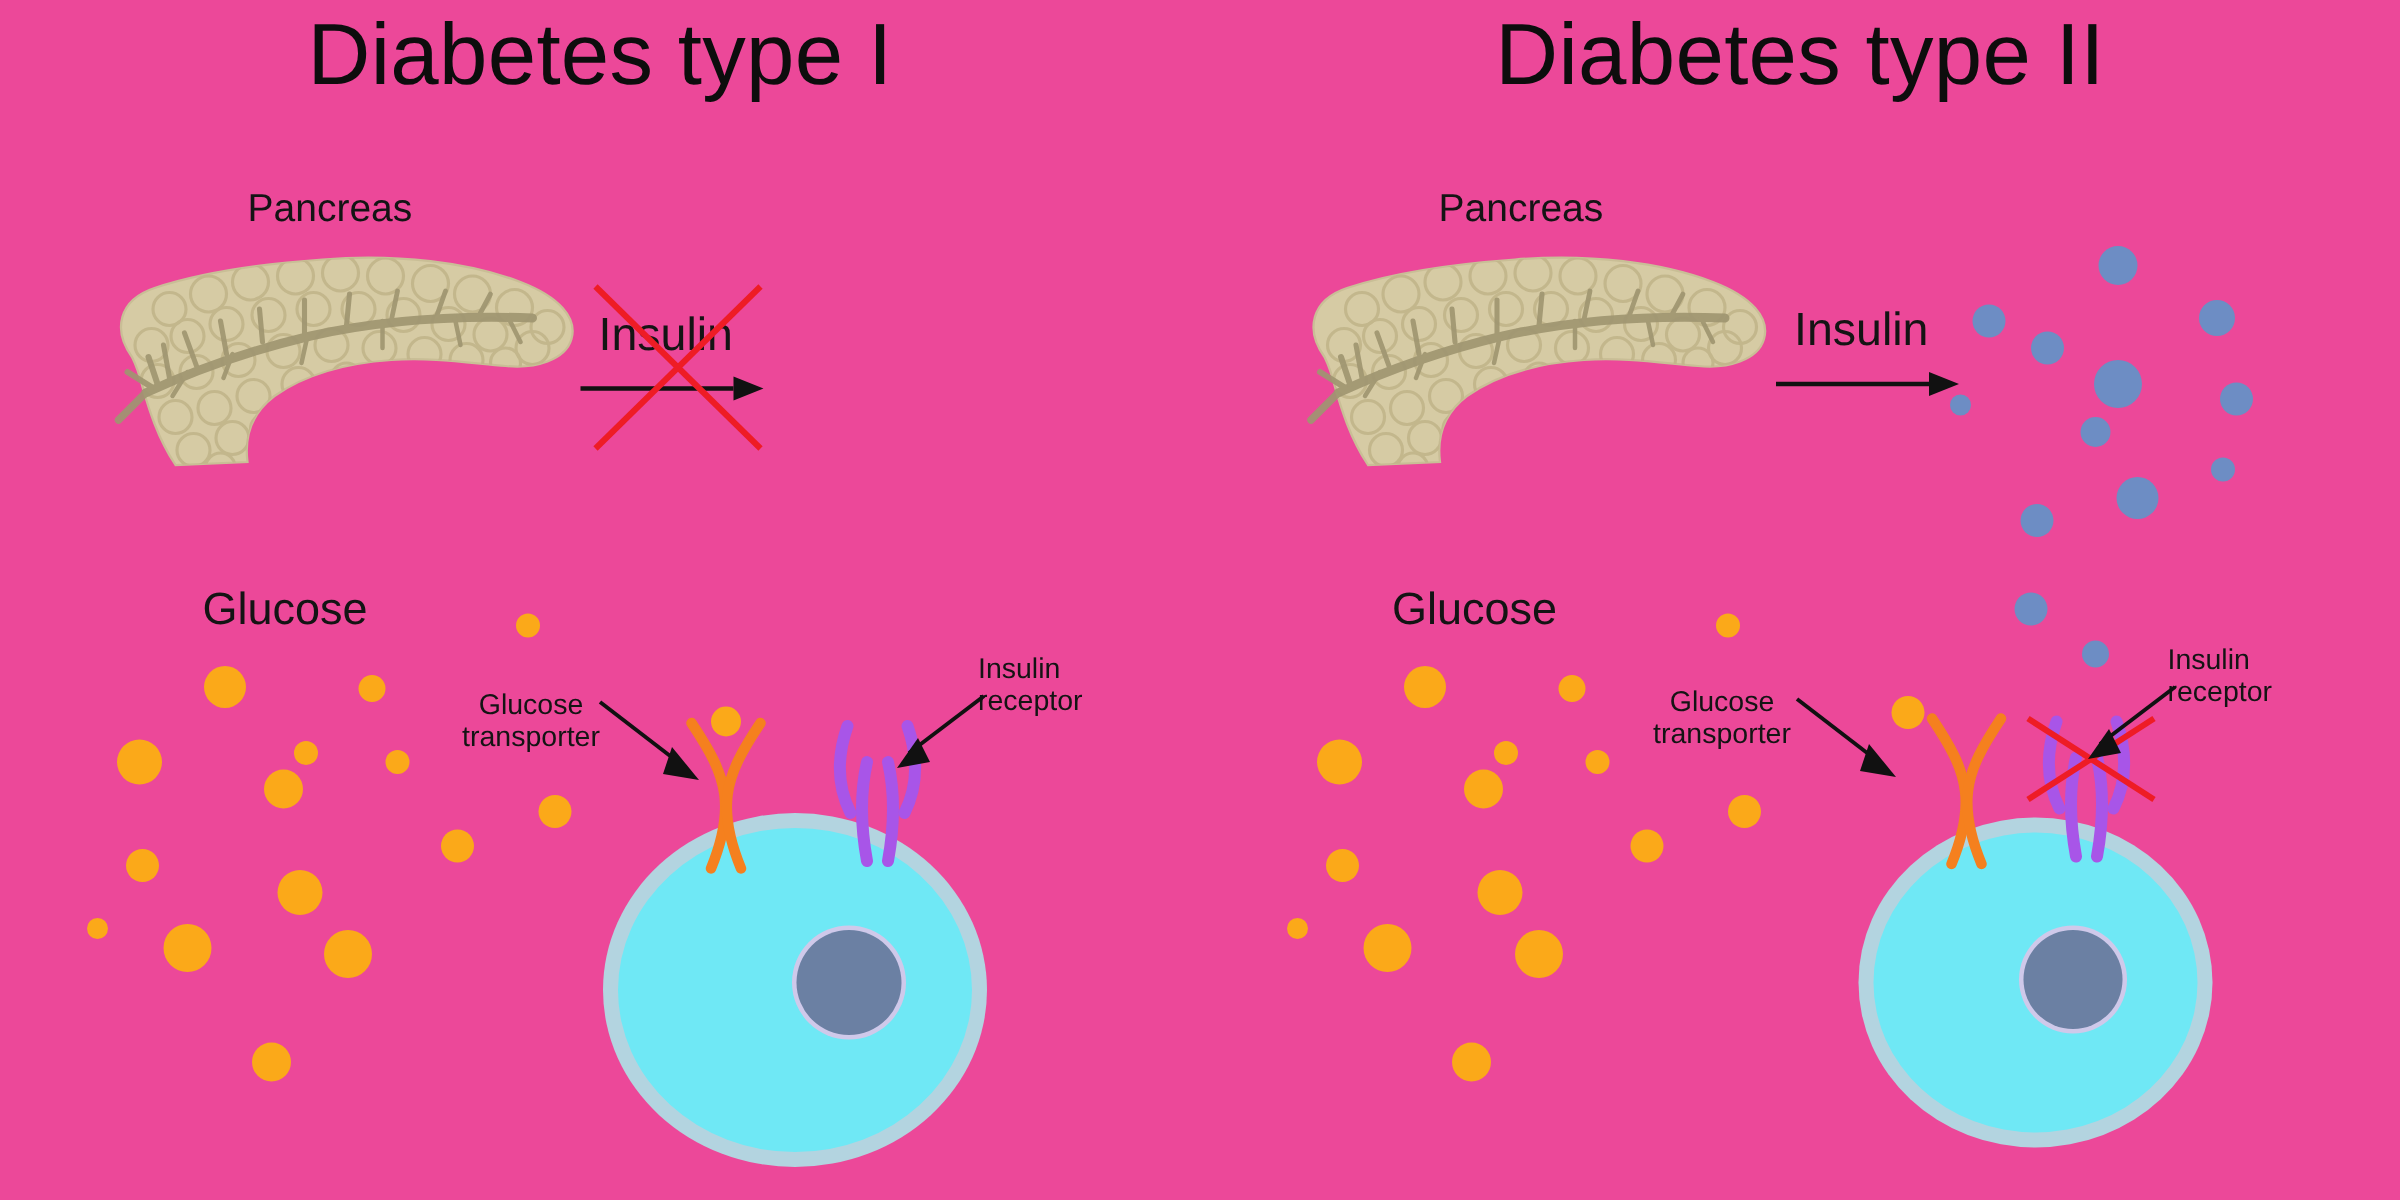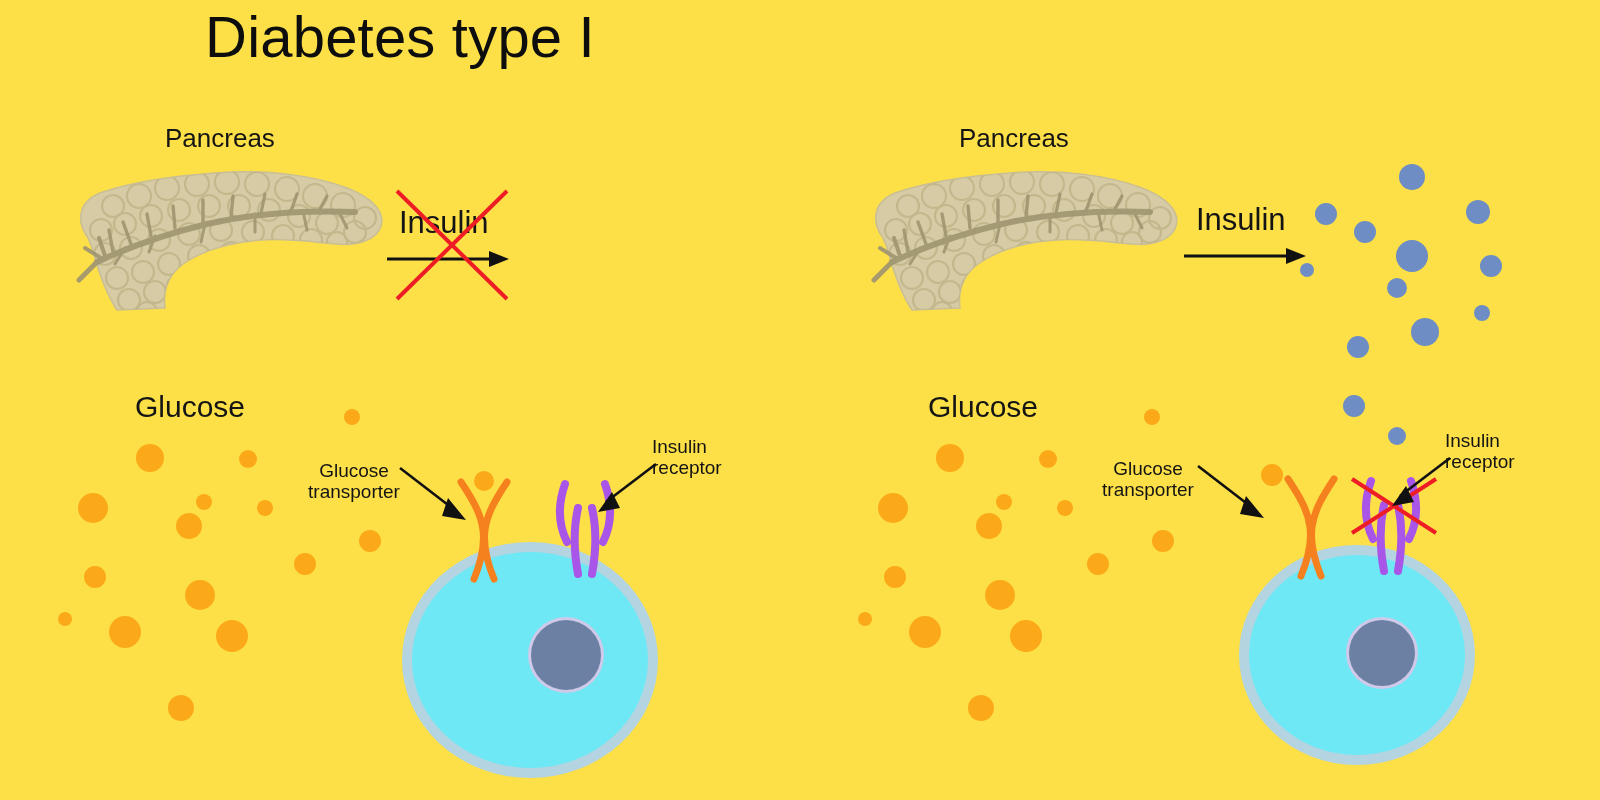--- a/index.html
+++ b/index.html
@@ -1,18 +1,18 @@
 <!DOCTYPE html>
 <html><head>
 <meta charset="utf-8">
 <style>
   html,body{margin:0;padding:0;background:#ffffff;}
   body{width:1600px;height:800px;overflow:hidden;
        font-family:"Liberation Sans","DejaVu Sans",sans-serif;color:#111;}
-  .stage{position:relative;width:1600px;height:800px;background:#fde047;}
+  .stage{position:relative;width:1600px;height:800px;background:#ec4899;}
   .panel{position:absolute;top:0;width:800px;height:800px;}
   .panel-left{left:0;}
   .panel-right{left:800px;}
 
   .title{position:absolute;top:8px;left:0;width:800px;text-align:center;
          font-size:58px;font-weight:400;letter-spacing:.2px;color:#0d0d0d;
          line-height:1;}
 
   .lbl{position:absolute;color:#141414;font-weight:400;line-height:1.12;}
   .lbl-pancreas{font-size:26px;}
@@ -181,20 +181,21 @@
       <span>receptor</span>
     </div>
     <svg class="svg-abs" style="left:596px;top:462px;" width="62" height="52" viewBox="0 0 62 52">
       <line x1="60" y1="2" x2="10" y2="40" stroke="#111" stroke-width="2.6"></line>
       <polygon points="16,30 2,50 24,46" fill="#111"></polygon>
     </svg>
   </div>
 
   <div class="panel panel-right">
 
+    <div class="title">Diabetes type II</div>
 
     <div class="lbl lbl-pancreas" style="left:159px;top:124px;">Pancreas</div>
 
     <svg class="svg-abs" style="left:50px;top:160px;" width="340" height="155" viewBox="0 0 340 155">
       <defs>
         <clipPath id="pcR">
           <path d="M33 78 C20 60 24 40 48 32 C78 22 118 16 160 13 C210 9 258 15 292 28
                    C318 38 330 52 326 66 C322 80 302 86 282 84 C258 82 232 78 206 80
                    C176 82 148 90 128 104 C112 116 108 132 110 148 L62 150
                    C50 132 44 112 40 98 C38 90 36 84 33 78 Z"></path>

